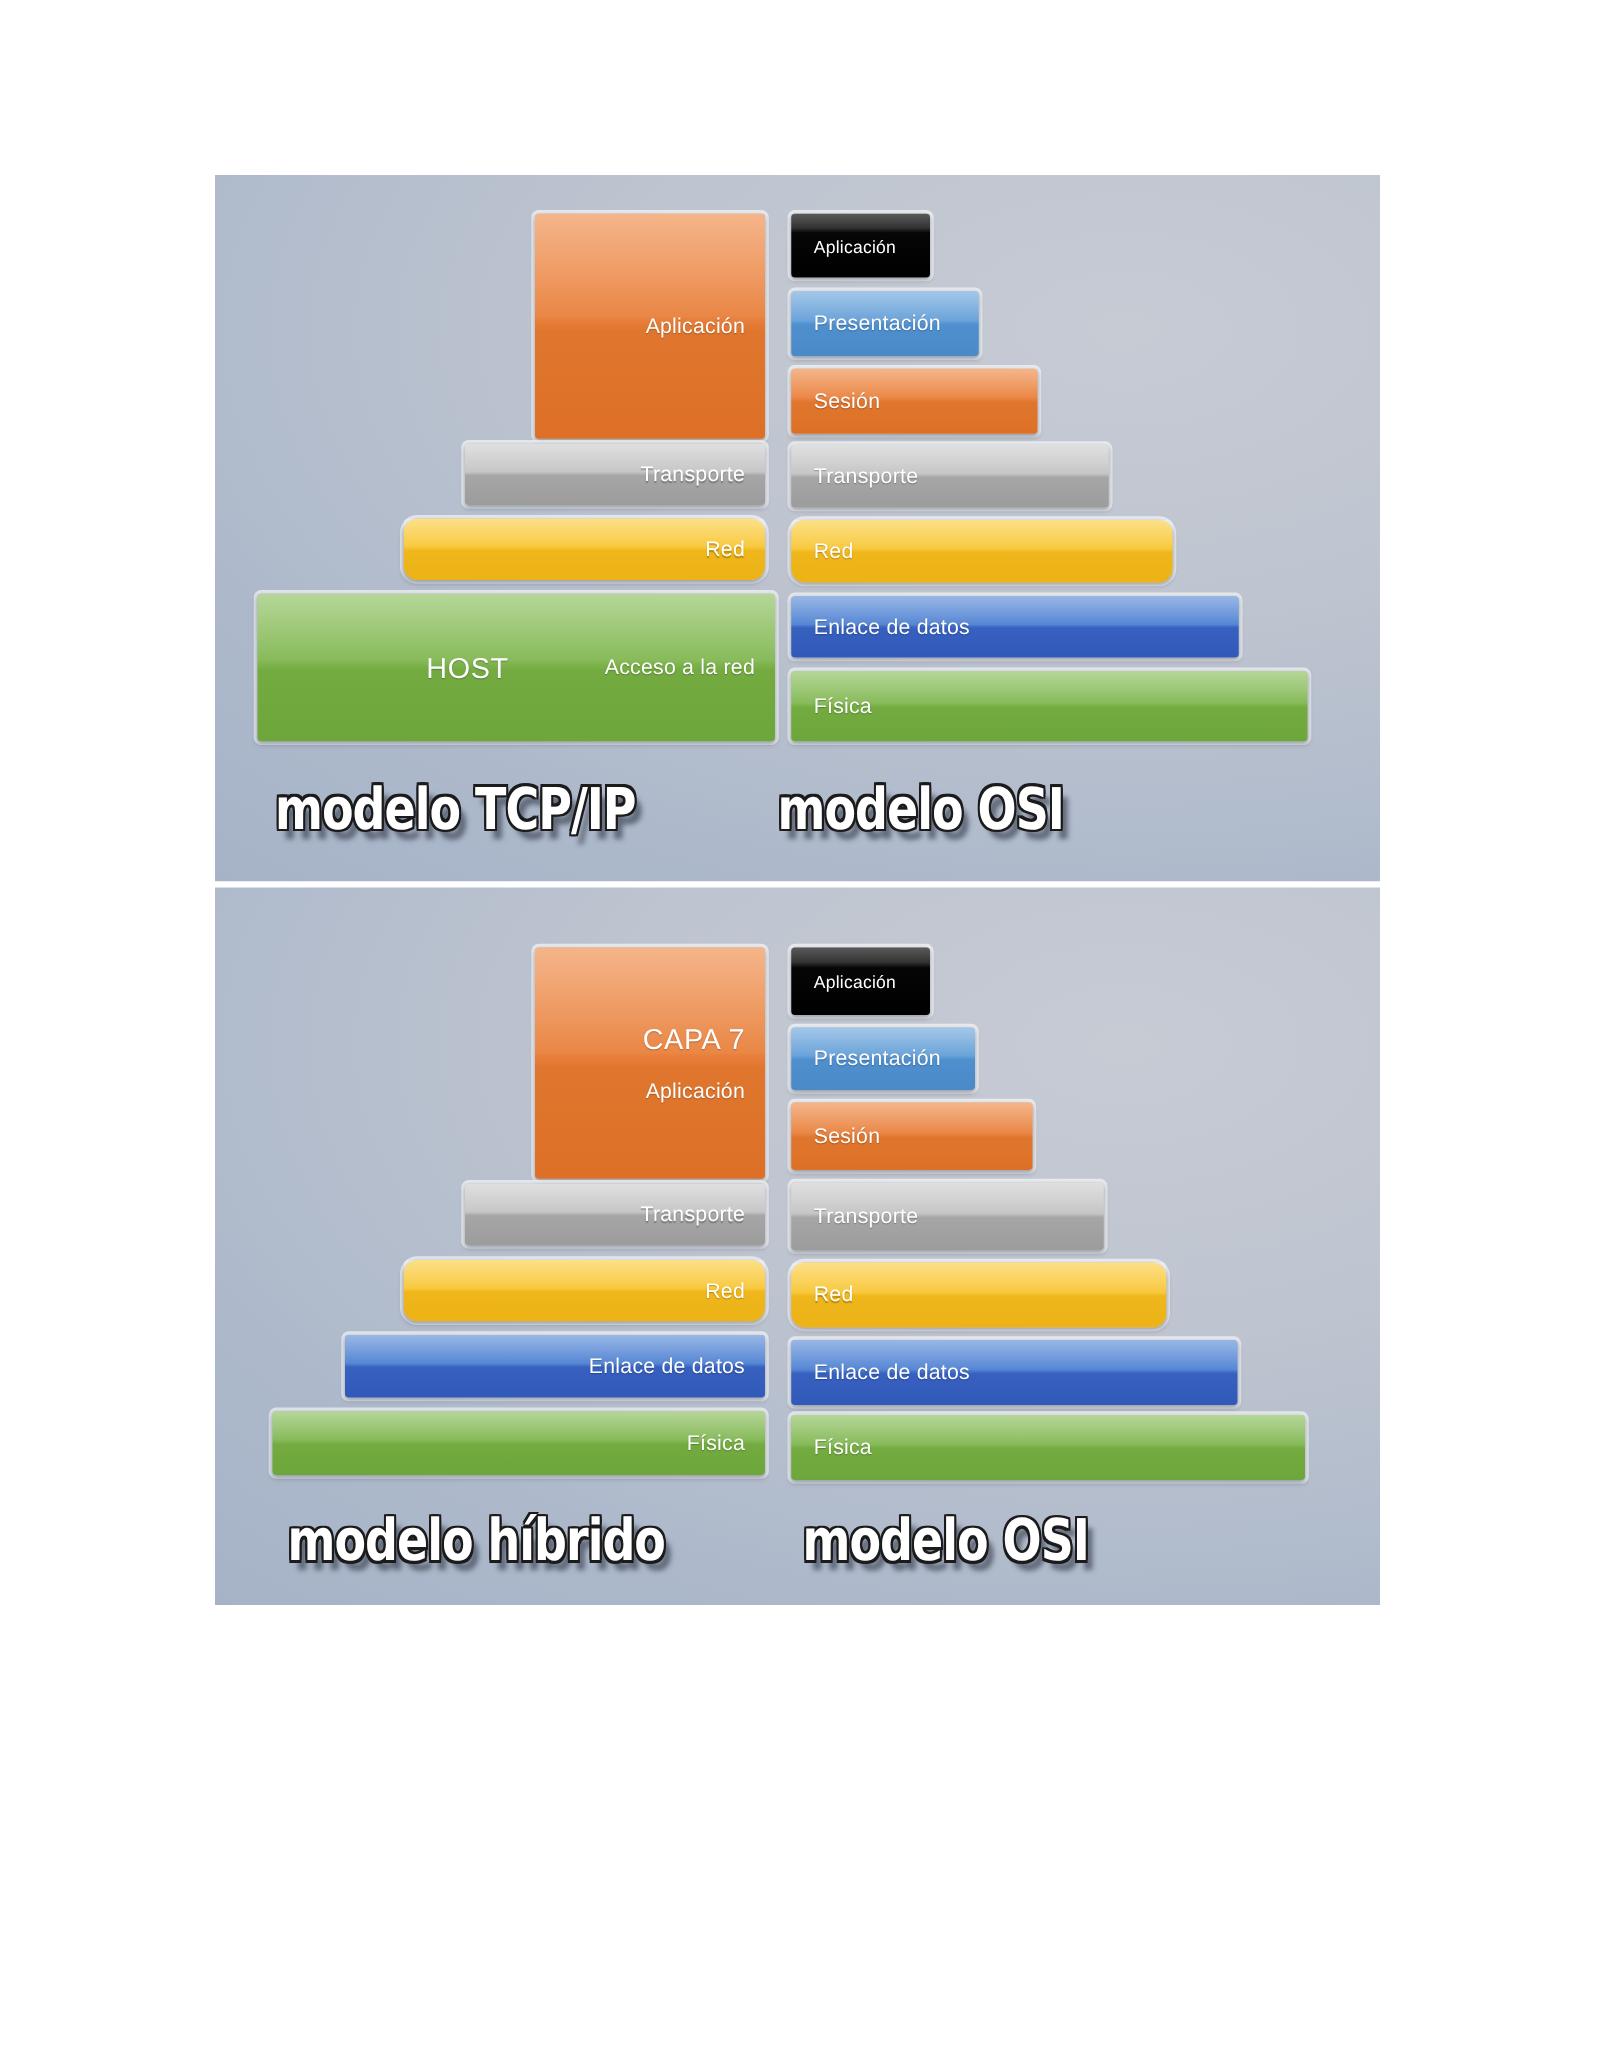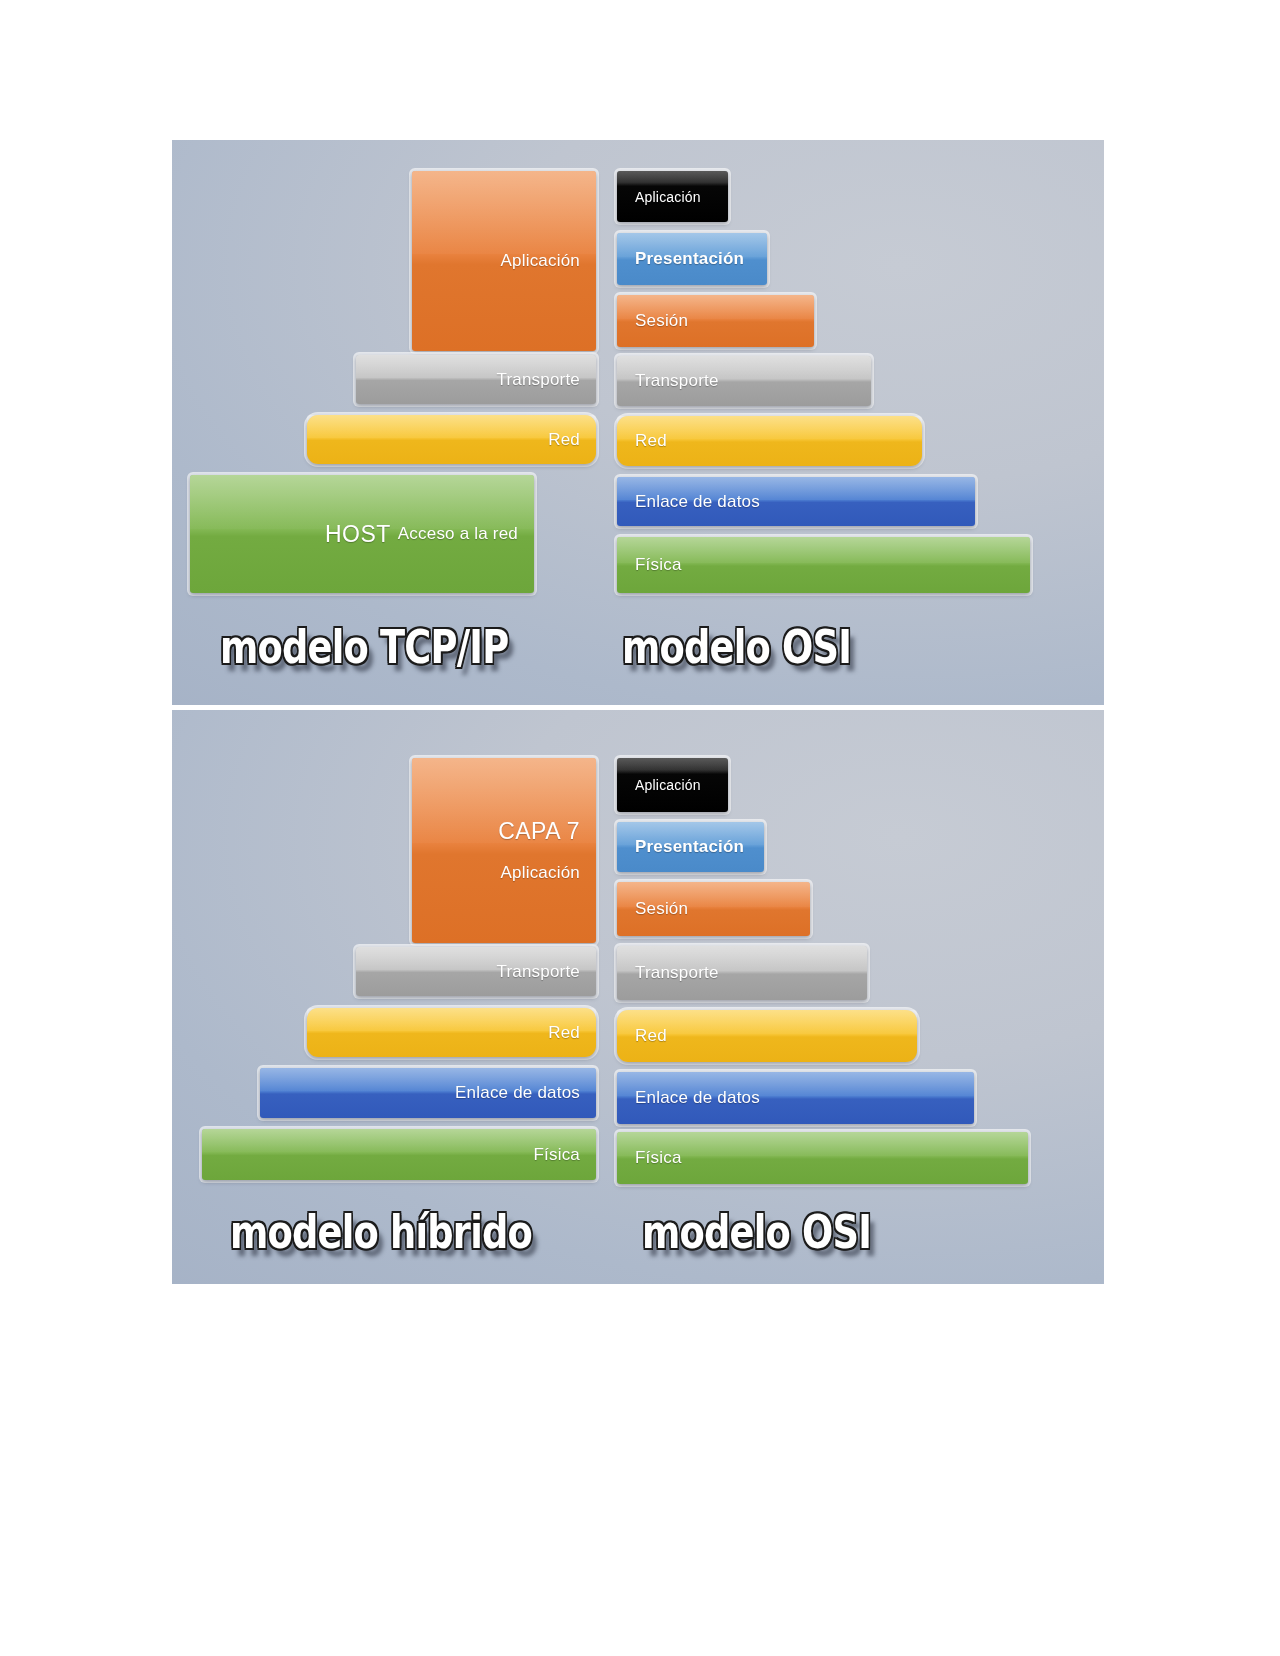--- a/index.html
+++ b/index.html
@@ -59,20 +59,21 @@
     border-radius: 3px;
     box-sizing: border-box;
     box-shadow: 0 2px 4px rgba(40,45,60,0.40), 0 0 0 3px rgba(255,255,255,0.62);
     display: flex;
     align-items: center;
     color: #ffffff;
     font-size: 17px;
     letter-spacing: .2px;
     text-shadow: 0 1px 1px rgba(0,0,0,0.28);
     white-space: nowrap;
+    margin-left: 16px;
   }
   .bar .lbl { position: relative; z-index: 2; }
 
   
   .bar::before {
     content: "";
     position: absolute;
     left: 0; right: 0; top: 0;
     height: 46%;
     border-radius: 3px 3px 0 0;
@@ -84,21 +85,21 @@
   
   .bar.align-right  { justify-content: flex-end; padding-right: 16px; }
   .bar.align-left   { justify-content: flex-start; padding-left: 18px; }
 
   
   .c-orange { background: linear-gradient(to bottom, #ef8f4e 0%, #e9823f 46%, #e0762e 52%, #dd7026 100%); }
   .c-gray   { background: linear-gradient(to bottom, #cfcfcf 0%, #c4c4c4 46%, #a6a6a6 52%, #9c9c9c 100%); text-align: center; }
   .c-yellow { background: linear-gradient(to bottom, #fbd04b 0%, #f8c738 46%, #efb71c 52%, #ecb216 100%); border-radius: 11px; }
   .c-green  { background: linear-gradient(to bottom, #8fc163 0%, #83b854 46%, #73ab41 52%, #6da63b 100%); }
   .c-blue   { background: linear-gradient(to bottom, #6291d8 0%, #5082d3 46%, #3760bf 52%, #3159ba 100%); align-items: center; }
-  .c-lblue  { background: linear-gradient(to bottom, #74aadd 0%, #649fd8 46%, #4f8fce 52%, #4a8ac9 100%); font-weight: bold; }
+  .c-lblue  { background: linear-gradient(to bottom, #74aadd 0%, #649fd8 46%, #4f8fce 52%, #4a8ac9 100%); }
   .c-black  { background: linear-gradient(to bottom, #3a3a3a 0%, #2a2a2a 22%, #060606 30%, #000000 100%); }
 
   .c-black::before { height: 30%; background: linear-gradient(to bottom, rgba(255,255,255,0.16), rgba(255,255,255,0.0)); }
   .bar .big-label {
     font-size: 23px;
     letter-spacing: .5px;
   }
   .bar .small-inside { font-size: 14px; }
 
   
@@ -156,21 +157,21 @@
       </div>
 
       <div class="bar c-gray align-right" style="left:184px; top:215px; width:240px; height:49px;">
         <span class="lbl">Transporte</span>
       </div>
 
       <div class="bar c-yellow align-right" style="left:135px; top:275px; width:289px; height:49px;">
         <span class="lbl">Red</span>
       </div>
 
-      <div class="bar c-green row-two" style="left:18px; top:335px; width:344px; height:118px;">
+      <div class="bar c-green row-two" style="left:18px; top:335px; width:414px; height:118px;">
         <span class="host-word">HOST</span>
         <span class="lbl">Acceso a la red</span>
       </div>
 
       <div class="caption" style="left:48px; top:480px;">
         <span>modelo TCP/IP</span>
       </div>
     </div>
 
     <div class="stack stack-right">

